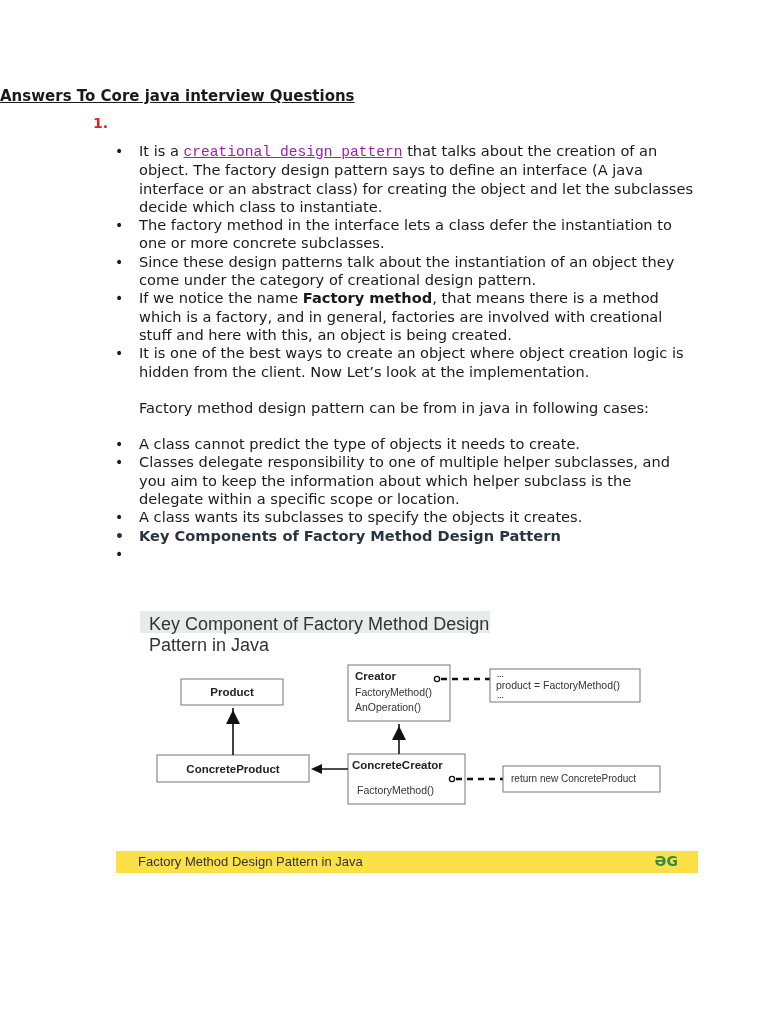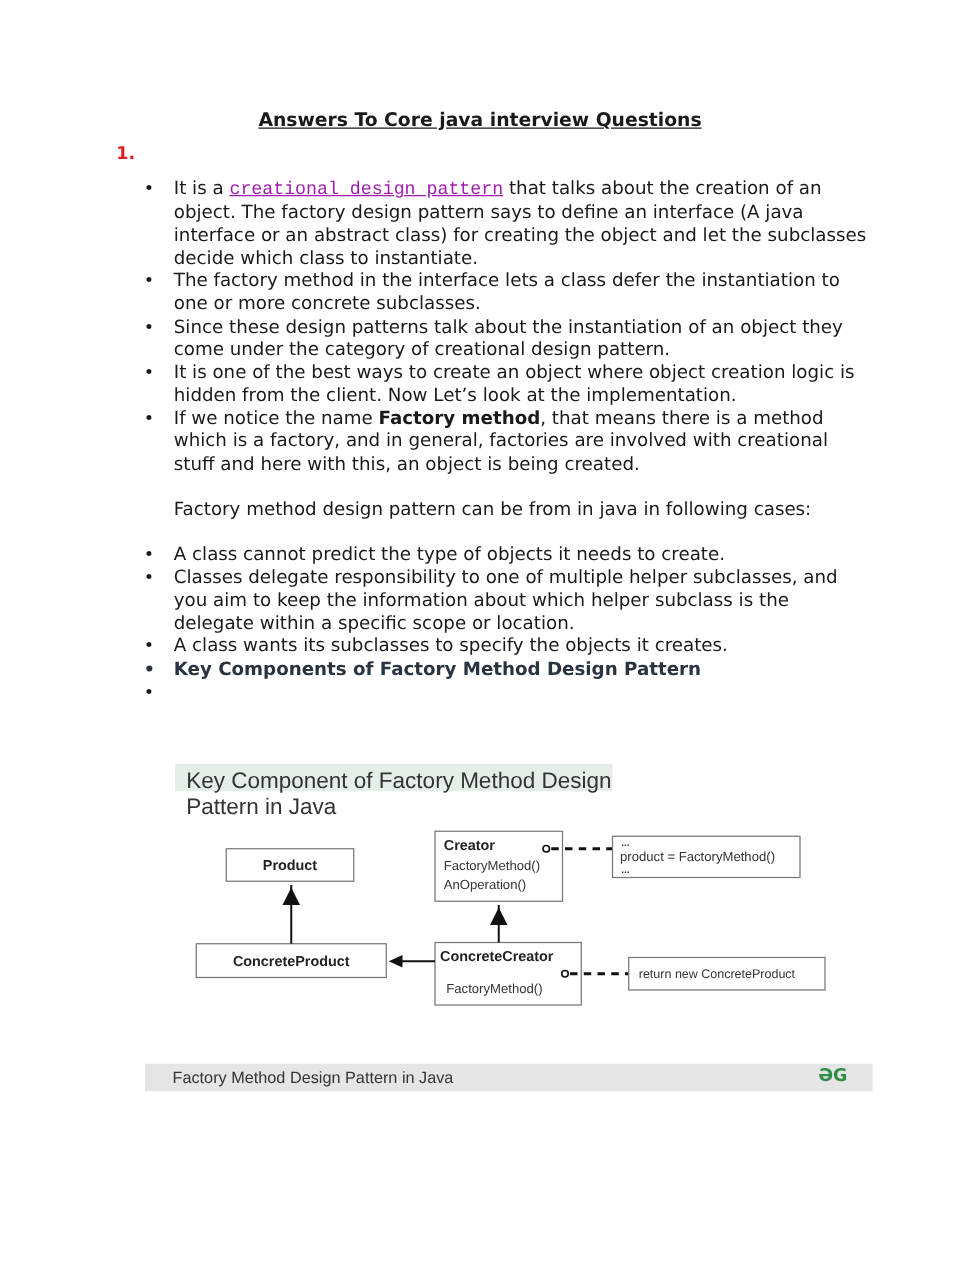--- a/index.html
+++ b/index.html
@@ -1,51 +1,51 @@
 <!DOCTYPE html>
 <html><head>
 <meta charset="utf-8">
 <style>
   html, body { margin: 0; padding: 0; background: #ffffff; }
   body { width: 768px; height: 1024px; position: relative; overflow: hidden;
          font-family: "DejaVu Sans", sans-serif; color: #1a1a1a; }
-  .title { position: absolute; top: 87px; left: 0; width: 768px; text-align: center;
+  .title { position: absolute; top: 87px; left: 0; width: 768px; 
            font-weight: bold; font-size: 15px; text-decoration: underline; }
   .num { position: absolute; top: 115px; left: 93px; color: #e51c1c; font-weight: bold; font-size: 14px; }
   .list { position: absolute; left: 114px; width: 580px; font-size: 14.6px; line-height: 18.3px; margin: 0; padding: 0; }
   .li { position: relative; padding-left: 25px; }
   .li::before { content: "•"; position: absolute; left: 1px; top: 0; font-size: 14px; }
   .li.nob::before { content: ""; }
   .link { color: #a21caf; text-decoration: underline; font-family: Liberation Mono, monospace; }
   .b { font-weight: bold; }
   .kc { font-weight: bold; color: #2a3440; }
   .gap { height: 18px; }
   .figcap { position: absolute; left: 140px; top: 611px; width: 350px; height: 22px; background: #e6ede9; }
   .figcap span { position: absolute; left: 9px; top: 3px; font-size: 18px; color: #333; font-family: "Liberation Sans", sans-serif; }
-  .bar { position: absolute; left: 116px; top: 851px; width: 582px; height: 22px; background: #e5e5e5; }
+  .bar { position: absolute; left: 116px; top: 851px; width: 582px; height: 22px; background: #fde047; }
   .bar span.t { position: absolute; left: 22px; top: 3px; font-size: 13px; color: #333; font-family: "Liberation Sans", sans-serif; }
   .bar span.g { position: absolute; right: 20px; top: 2px; font-size: 14px; font-weight: bold; color: #2f8d46; }
   svg text { font-family: "Liberation Sans", sans-serif; }
 </style>
 </head>
 <body>
 
 <div class="title">Answers To Core java interview Questions</div>
 <div class="num">1.</div>
 
 <div class="list" style="top:142px;">
   <div class="li">
     <span>It is a </span><a class="link">creational design pattern</a><span> that talks about the creation of an object. The factory design pattern says to define an interface (A java interface or an abstract class) for creating the object and let the subclasses decide which class to instantiate.</span>
   </div>
   <div class="li">The factory method in the interface lets a class defer the instantiation to one or more concrete subclasses.</div>
   <div class="li">Since these design patterns talk about the instantiation of an object they come under the category of creational design pattern.</div>
-  <div class="li">It is one of the best ways to create an object where object creation logic is hidden from the client. Now Let’s look at the implementation.</div>
   <div class="li">
     <span>If we notice the name </span><span class="b">Factory method</span><span>, that means there is a method which is a factory, and in general, factories are involved with creational stuff and here with this, an object is being created.</span>
   </div>
+  <div class="li">It is one of the best ways to create an object where object creation logic is hidden from the client. Now Let’s look at the implementation.</div>
   <div class="gap"></div>
   <div class="li nob">Factory method design pattern can be from in java in following cases:</div>
   <div class="gap"></div>
   <div class="li">A class cannot predict the type of objects it needs to create.</div>
   <div class="li">Classes delegate responsibility to one of multiple helper subclasses, and you aim to keep the information about which helper subclass is the delegate within a specific scope or location.</div>
   <div class="li">A class wants its subclasses to specify the objects it creates.</div>
   <div class="li kc">Key Components of Factory Method Design Pattern</div>
   <div class="li">&nbsp;</div>
 </div>
 

